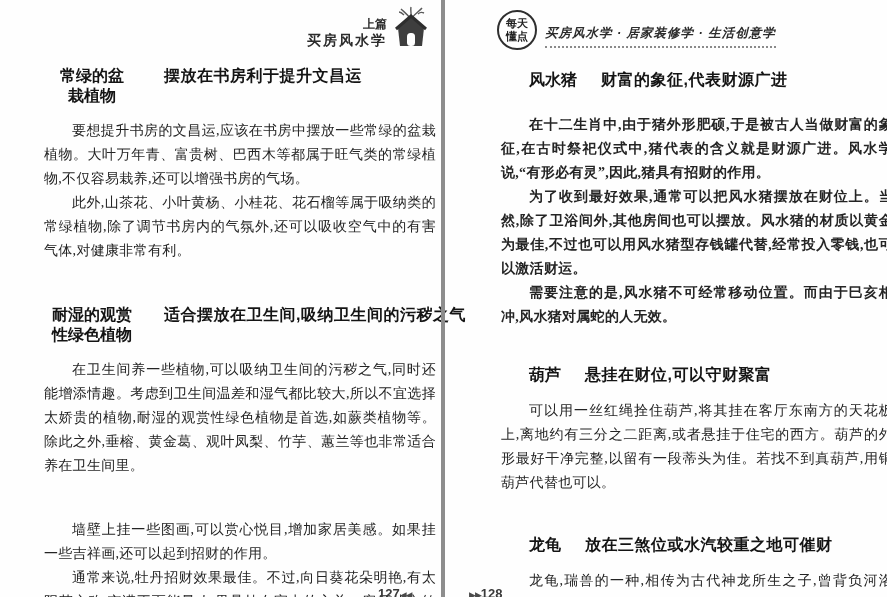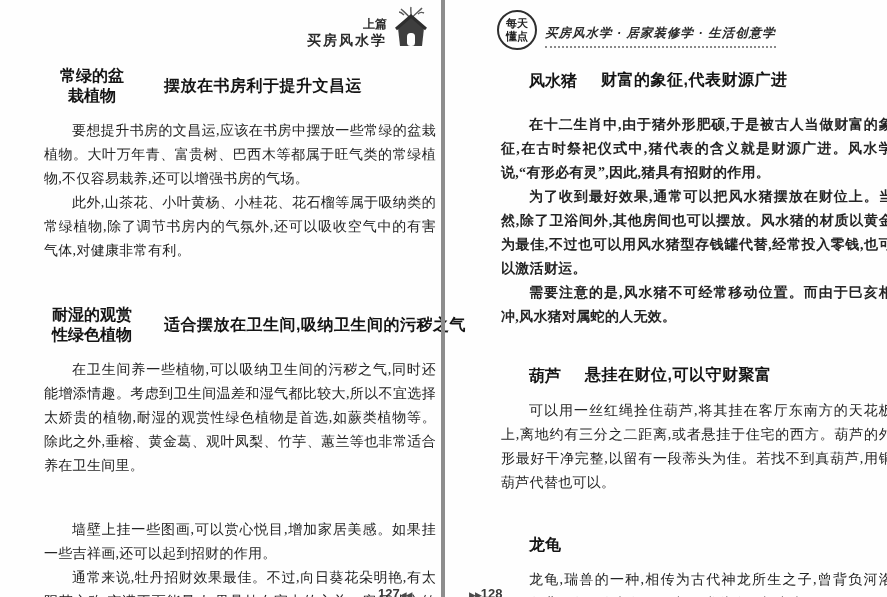--- a/index.html
+++ b/index.html
@@ -71,21 +71,21 @@
   }
 
   
   .content {
     position: absolute;
     top: 62px; left: 44px;
     width: 392px;
   }
   .sec-head {
     display: flex;
-    align-items: center;
+    align-items: flex-start;
   }
   .term {
     font-family: "Liberation Sans", "DejaVu Sans", sans-serif;
     font-weight: 700;
     font-size: 16px;
     line-height: 20px;
     color: #141414;
     text-align: center;
     flex: 0 0 auto;
   }
@@ -239,20 +239,21 @@
         <div class="paras">
           <p>可以用一丝红绳拴住葫芦,将其挂在客厅东南方的天花板上,离地约有三分之二距离,或者悬挂于住宅的西方。葫芦的外形最好干净完整,以留有一段蒂头为佳。若找不到真葫芦,用铜葫芦代替也可以。</p>
         </div>
       </div>
 
       <div class="section right-s3">
         <div class="sec-head">
           <div class="term single">
             <span>龙龟</span>
           </div>
+          <div class="def">放在三煞位或水汽较重之地可催财</div>
         </div>
         <div class="paras">
           <p>龙龟,瑞兽的一种,相传为古代神龙所生之子,曾背负河洛图。龟背、龟尾有制煞解厄之效,龙头有赐福之意。</p>
         </div>
       </div>
 
     </div>
 
     <div class="pagenum pagenum-right">
       <span class="arrows">▶▶</span><span>128</span>

